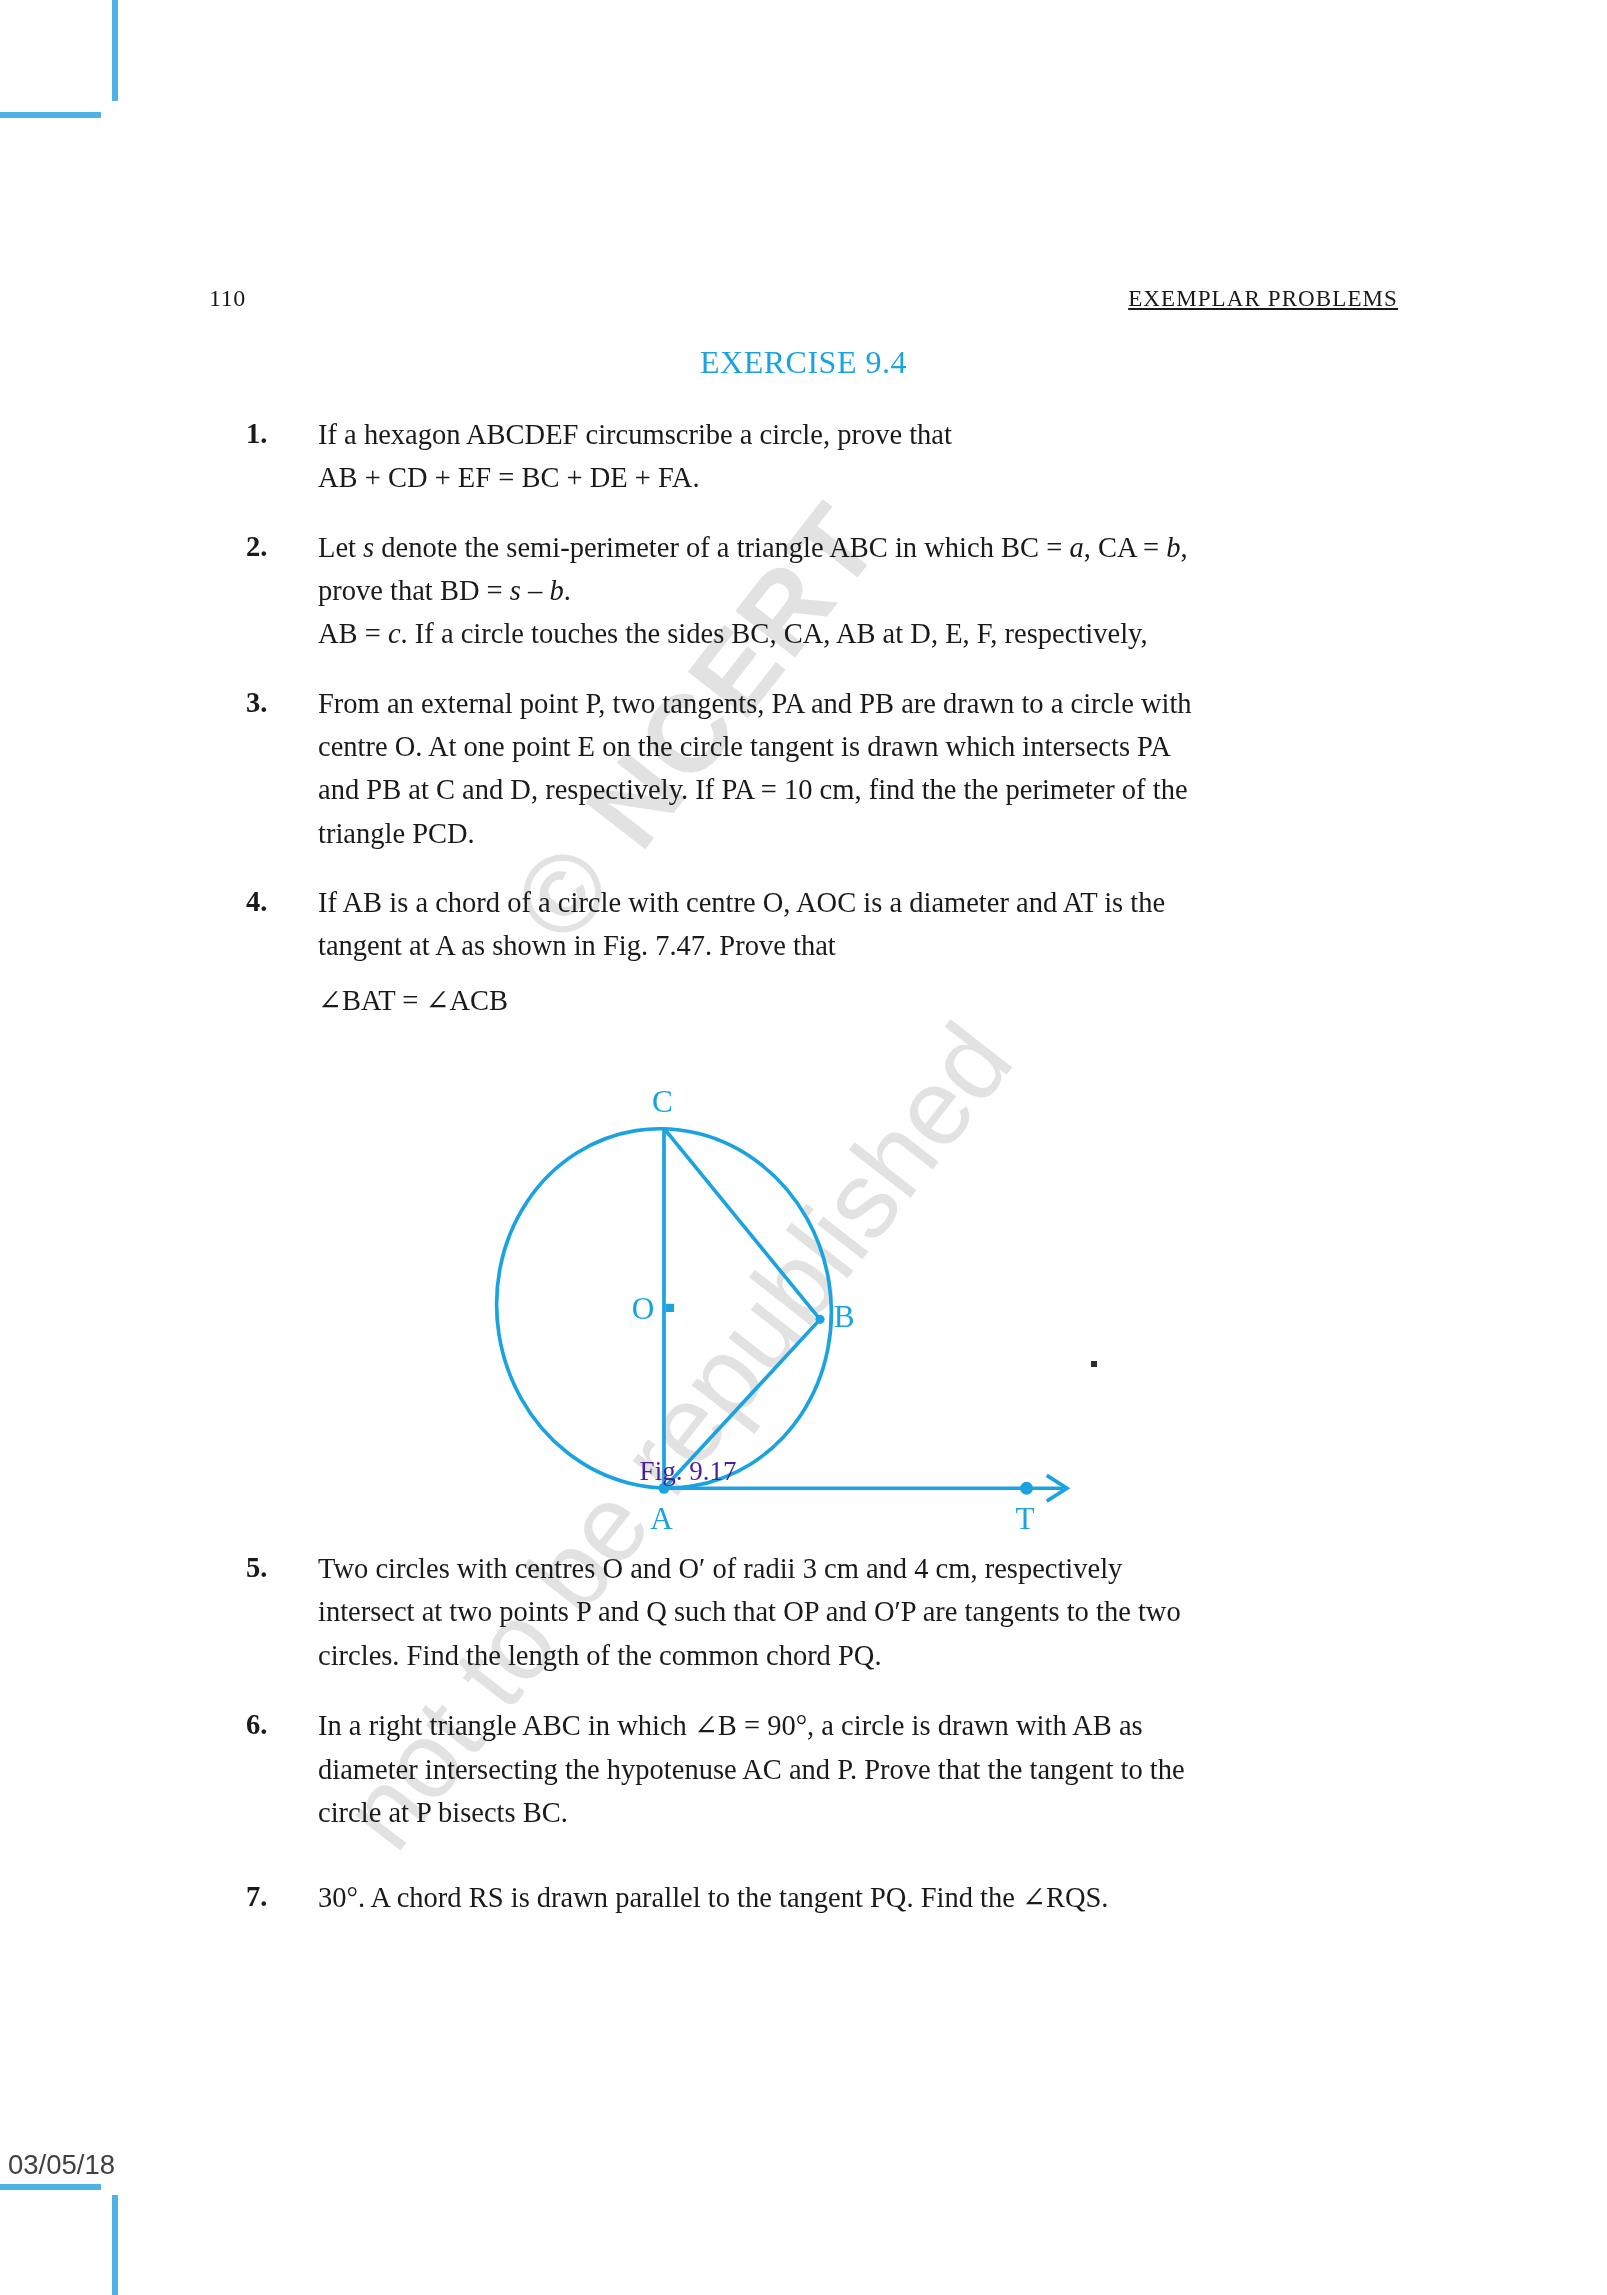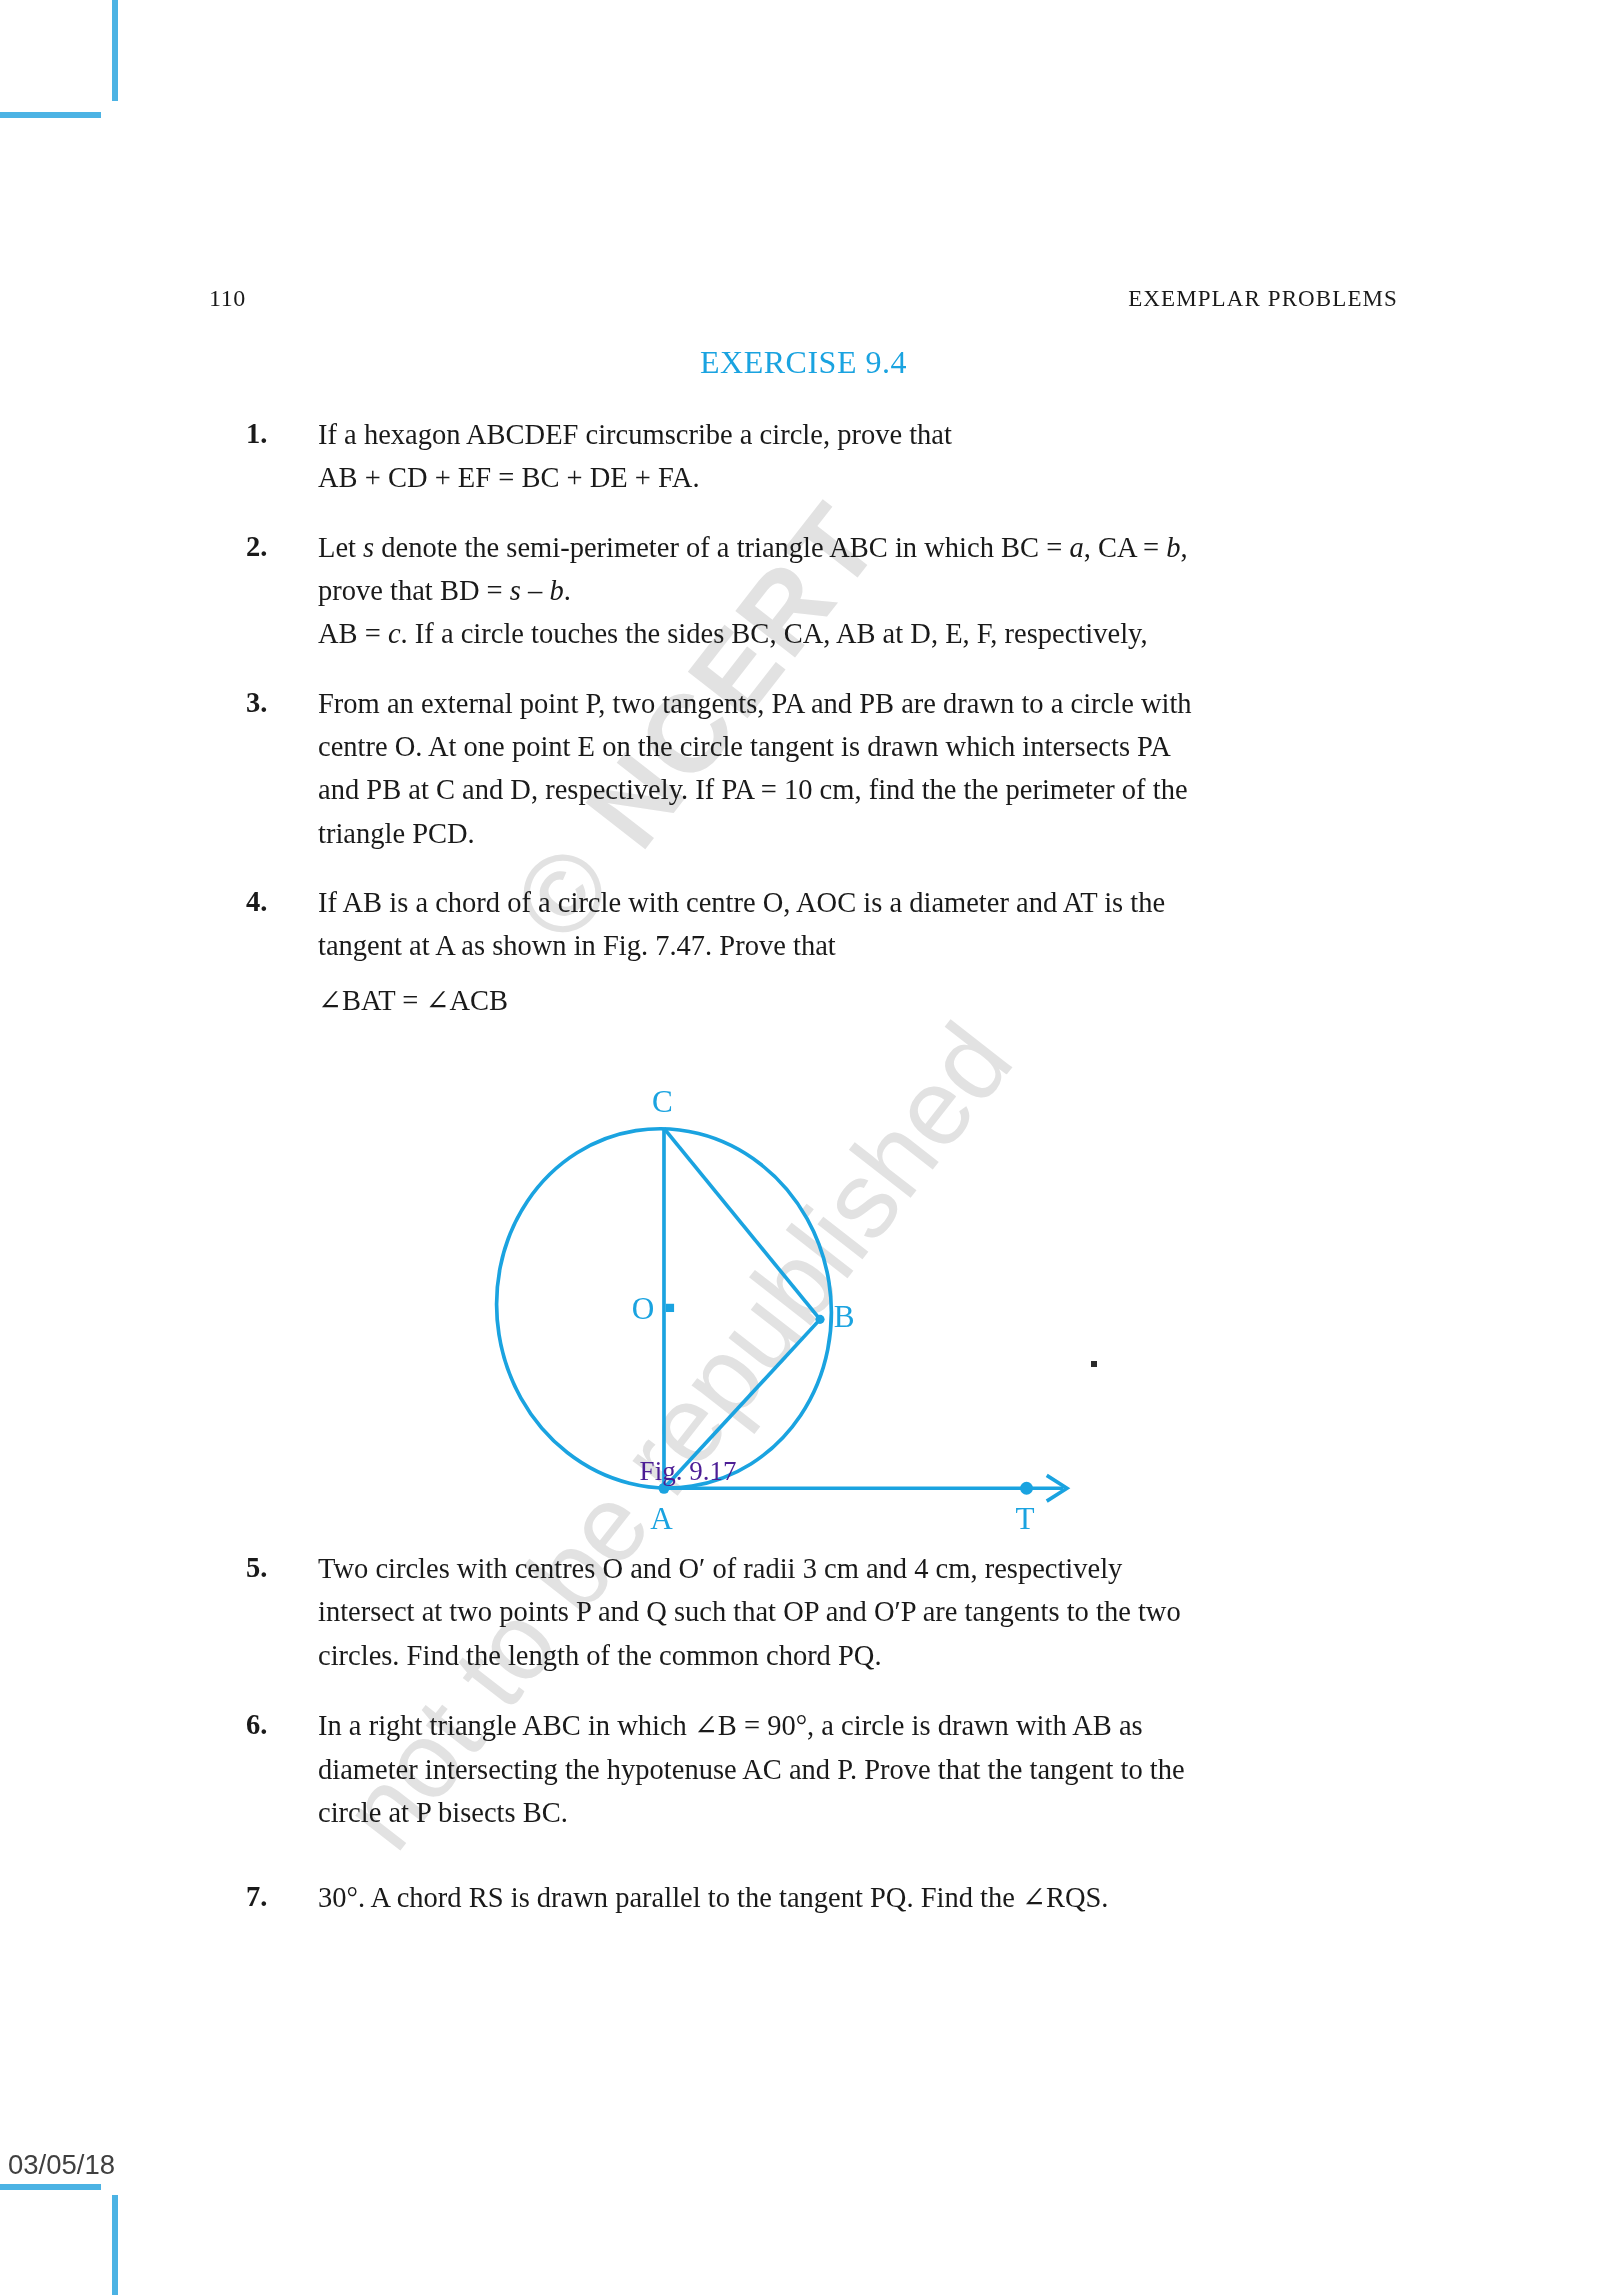--- a/index.html
+++ b/index.html
@@ -73,21 +73,21 @@
     top: 285px;
     left: 209px;
     right: 209px;
     display: flex;
     justify-content: space-between;
     align-items: baseline;
     font-size: 23px;
     letter-spacing: 0.6px;
   }
   .folio { font-size: 24px; }
-  .book-title { font-size: 23px; letter-spacing: 1.1px; }
+  .book-title { font-size: 23px; letter-spacing: 1.1px; text-decoration: underline; }
 
   .exercise-title {
     position: absolute;
     top: 344px;
     left: 0;
     width: 1607px;
     text-align: center;
     color: #1aa3e0;
     font-size: 32px;
     font-weight: normal;

